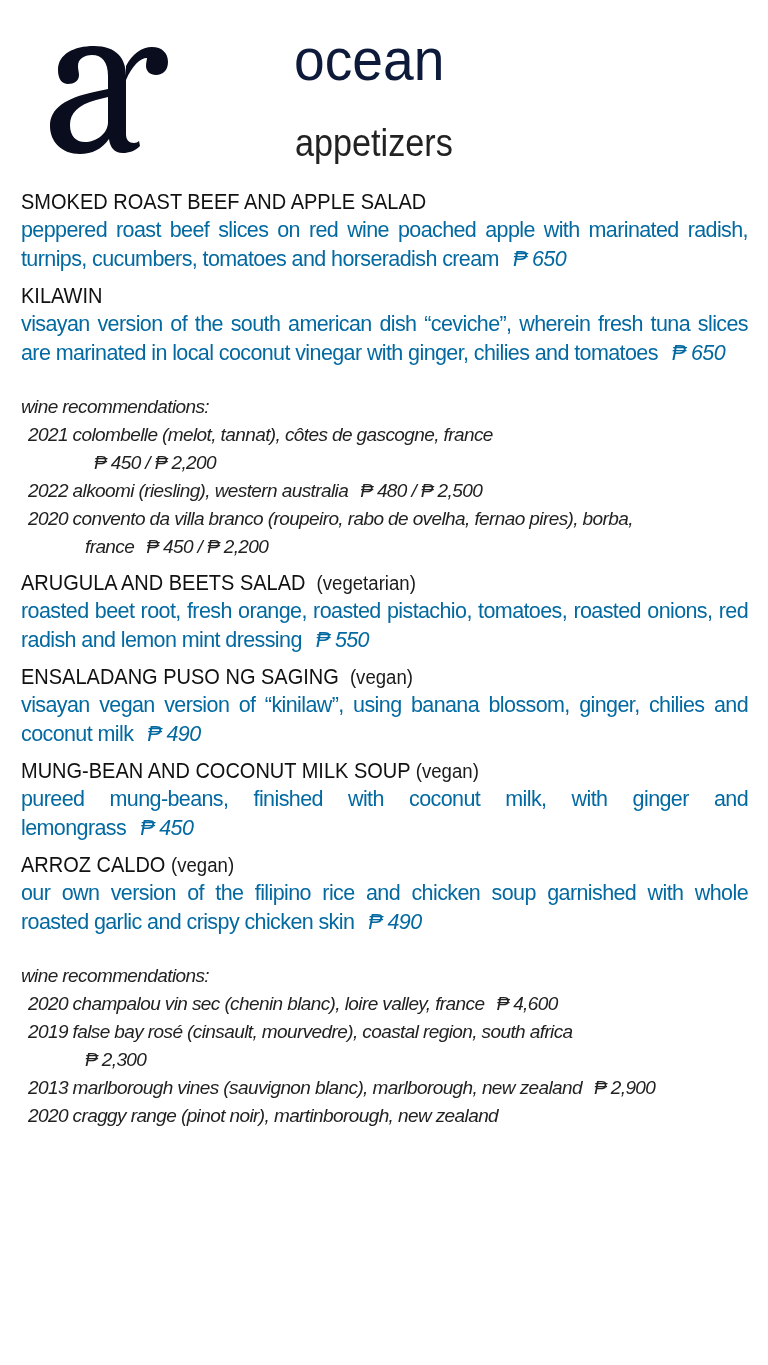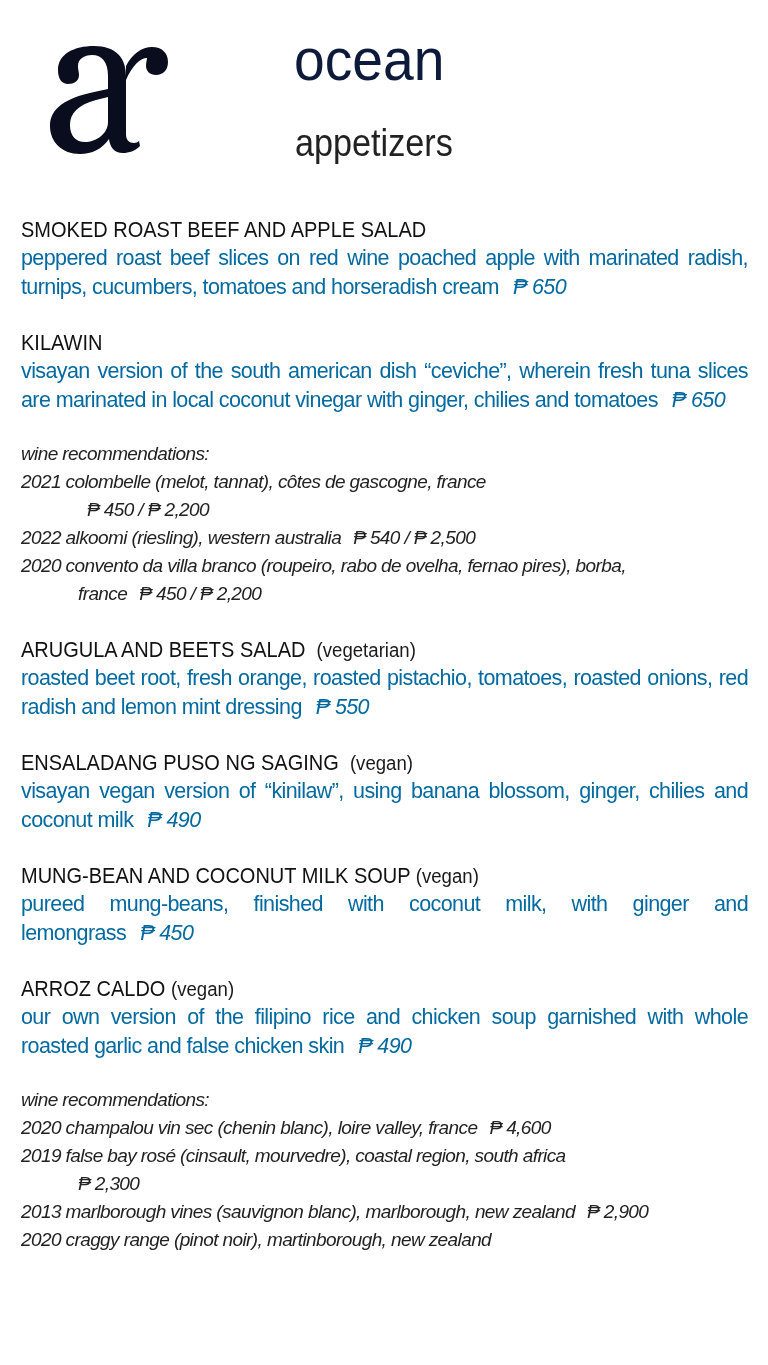--- a/index.html
+++ b/index.html
@@ -45,21 +45,20 @@
       transform: scaleX(0.9);
       transform-origin: left top;
     }
     .content {
       position: absolute;
       left: 21px; top: 188px;
       width: 727px;
     }
     .dish {
       margin-bottom: 9px;
-      margin-top: 28px;
     }
     .dish-name {
       font-size: 21.5px;
       line-height: 28px;
       color: #111111;
       white-space: nowrap;
       transform: scaleX(0.93);
       transform-origin: left top;
     }
     .dish-tag {
@@ -84,20 +83,21 @@
       margin-bottom: 8px;
       font-style: italic;
       font-size: 19px;
       line-height: 28px;
       color: #222222;
       letter-spacing: -0.6px;
     }
     .wine-item {
       padding-left: 57px;
       text-indent: -57px;
+      margin-left: 7px;
     }
     .wine-price {
       white-space: nowrap;
       margin-left: 12px;
     }
     .wine-price-break {
       display: block;
       padding-left: 0;
       text-indent: 0;
     }
@@ -135,21 +135,21 @@
     <div class="dish-desc"><span>visayan version of the south american dish “ceviche”, wherein fresh tuna slices are marinated in local coconut vinegar with ginger, chilies and tomatoes</span><span class="price">₱ 650</span></div>
   </div>
 
   <div class="wines">
     <div>wine recommendations:</div>
     <div class="wine-item">
       <span>2021 colombelle (melot, tannat), côtes de gascogne, france</span>
       <span class="wine-price-break offset"><span style="padding-left:0">₱ 450 / ₱ 2,200</span></span>
     </div>
     <div class="wine-item">
-      <span>2022 alkoomi (riesling), western australia</span><span class="wine-price">₱ 540 / ₱ 2,500</span>
+      <span>2022 alkoomi (riesling), western australia</span><span class="wine-price">₱ 480 / ₱ 2,500</span>
     </div>
     <div class="wine-item">
       <span>2020 convento da villa branco (roupeiro, rabo de ovelha, fernao pires), borba, france</span><span class="wine-price">₱ 450 / ₱ 2,200</span>
     </div>
   </div>
 
   <div class="dish">
     <div class="dish-name"><span>ARUGULA AND BEETS SALAD</span>&nbsp;&nbsp;<span class="dish-tag">(vegetarian)</span></div>
     <div class="dish-desc"><span>roasted beet root, fresh orange, roasted pistachio, tomatoes, roasted onions, red radish and lemon mint dressing</span><span class="price">₱ 550</span></div>
   </div>
@@ -159,21 +159,21 @@
     <div class="dish-desc"><span>visayan vegan version of “kinilaw”, using banana blossom, ginger, chilies and coconut milk</span><span class="price">₱ 490</span></div>
   </div>
 
   <div class="dish">
     <div class="dish-name"><span>MUNG-BEAN AND COCONUT MILK SOUP</span> <span class="dish-tag">(vegan)</span></div>
     <div class="dish-desc"><span>pureed mung-beans, finished with coconut milk, with ginger and lemongrass</span><span class="price">₱ 450</span></div>
   </div>
 
   <div class="dish">
     <div class="dish-name"><span>ARROZ CALDO</span> <span class="dish-tag">(vegan)</span></div>
-    <div class="dish-desc"><span>our own version of the filipino rice and chicken soup garnished with whole roasted garlic and false chicken skin</span><span class="price">₱ 490</span></div>
+    <div class="dish-desc"><span>our own version of the filipino rice and chicken soup garnished with whole roasted garlic and crispy chicken skin</span><span class="price">₱ 490</span></div>
   </div>
 
   <div class="wines">
     <div>wine recommendations:</div>
     <div class="wine-item">
       <span>2020 champalou vin sec (chenin blanc), loire valley, france</span><span class="wine-price">₱ 4,600</span>
     </div>
     <div class="wine-item">
       <span>2019 false bay rosé (cinsault, mourvedre), coastal region, south africa</span>
       <span class="wine-price-break"><span>₱ 2,300</span></span>

